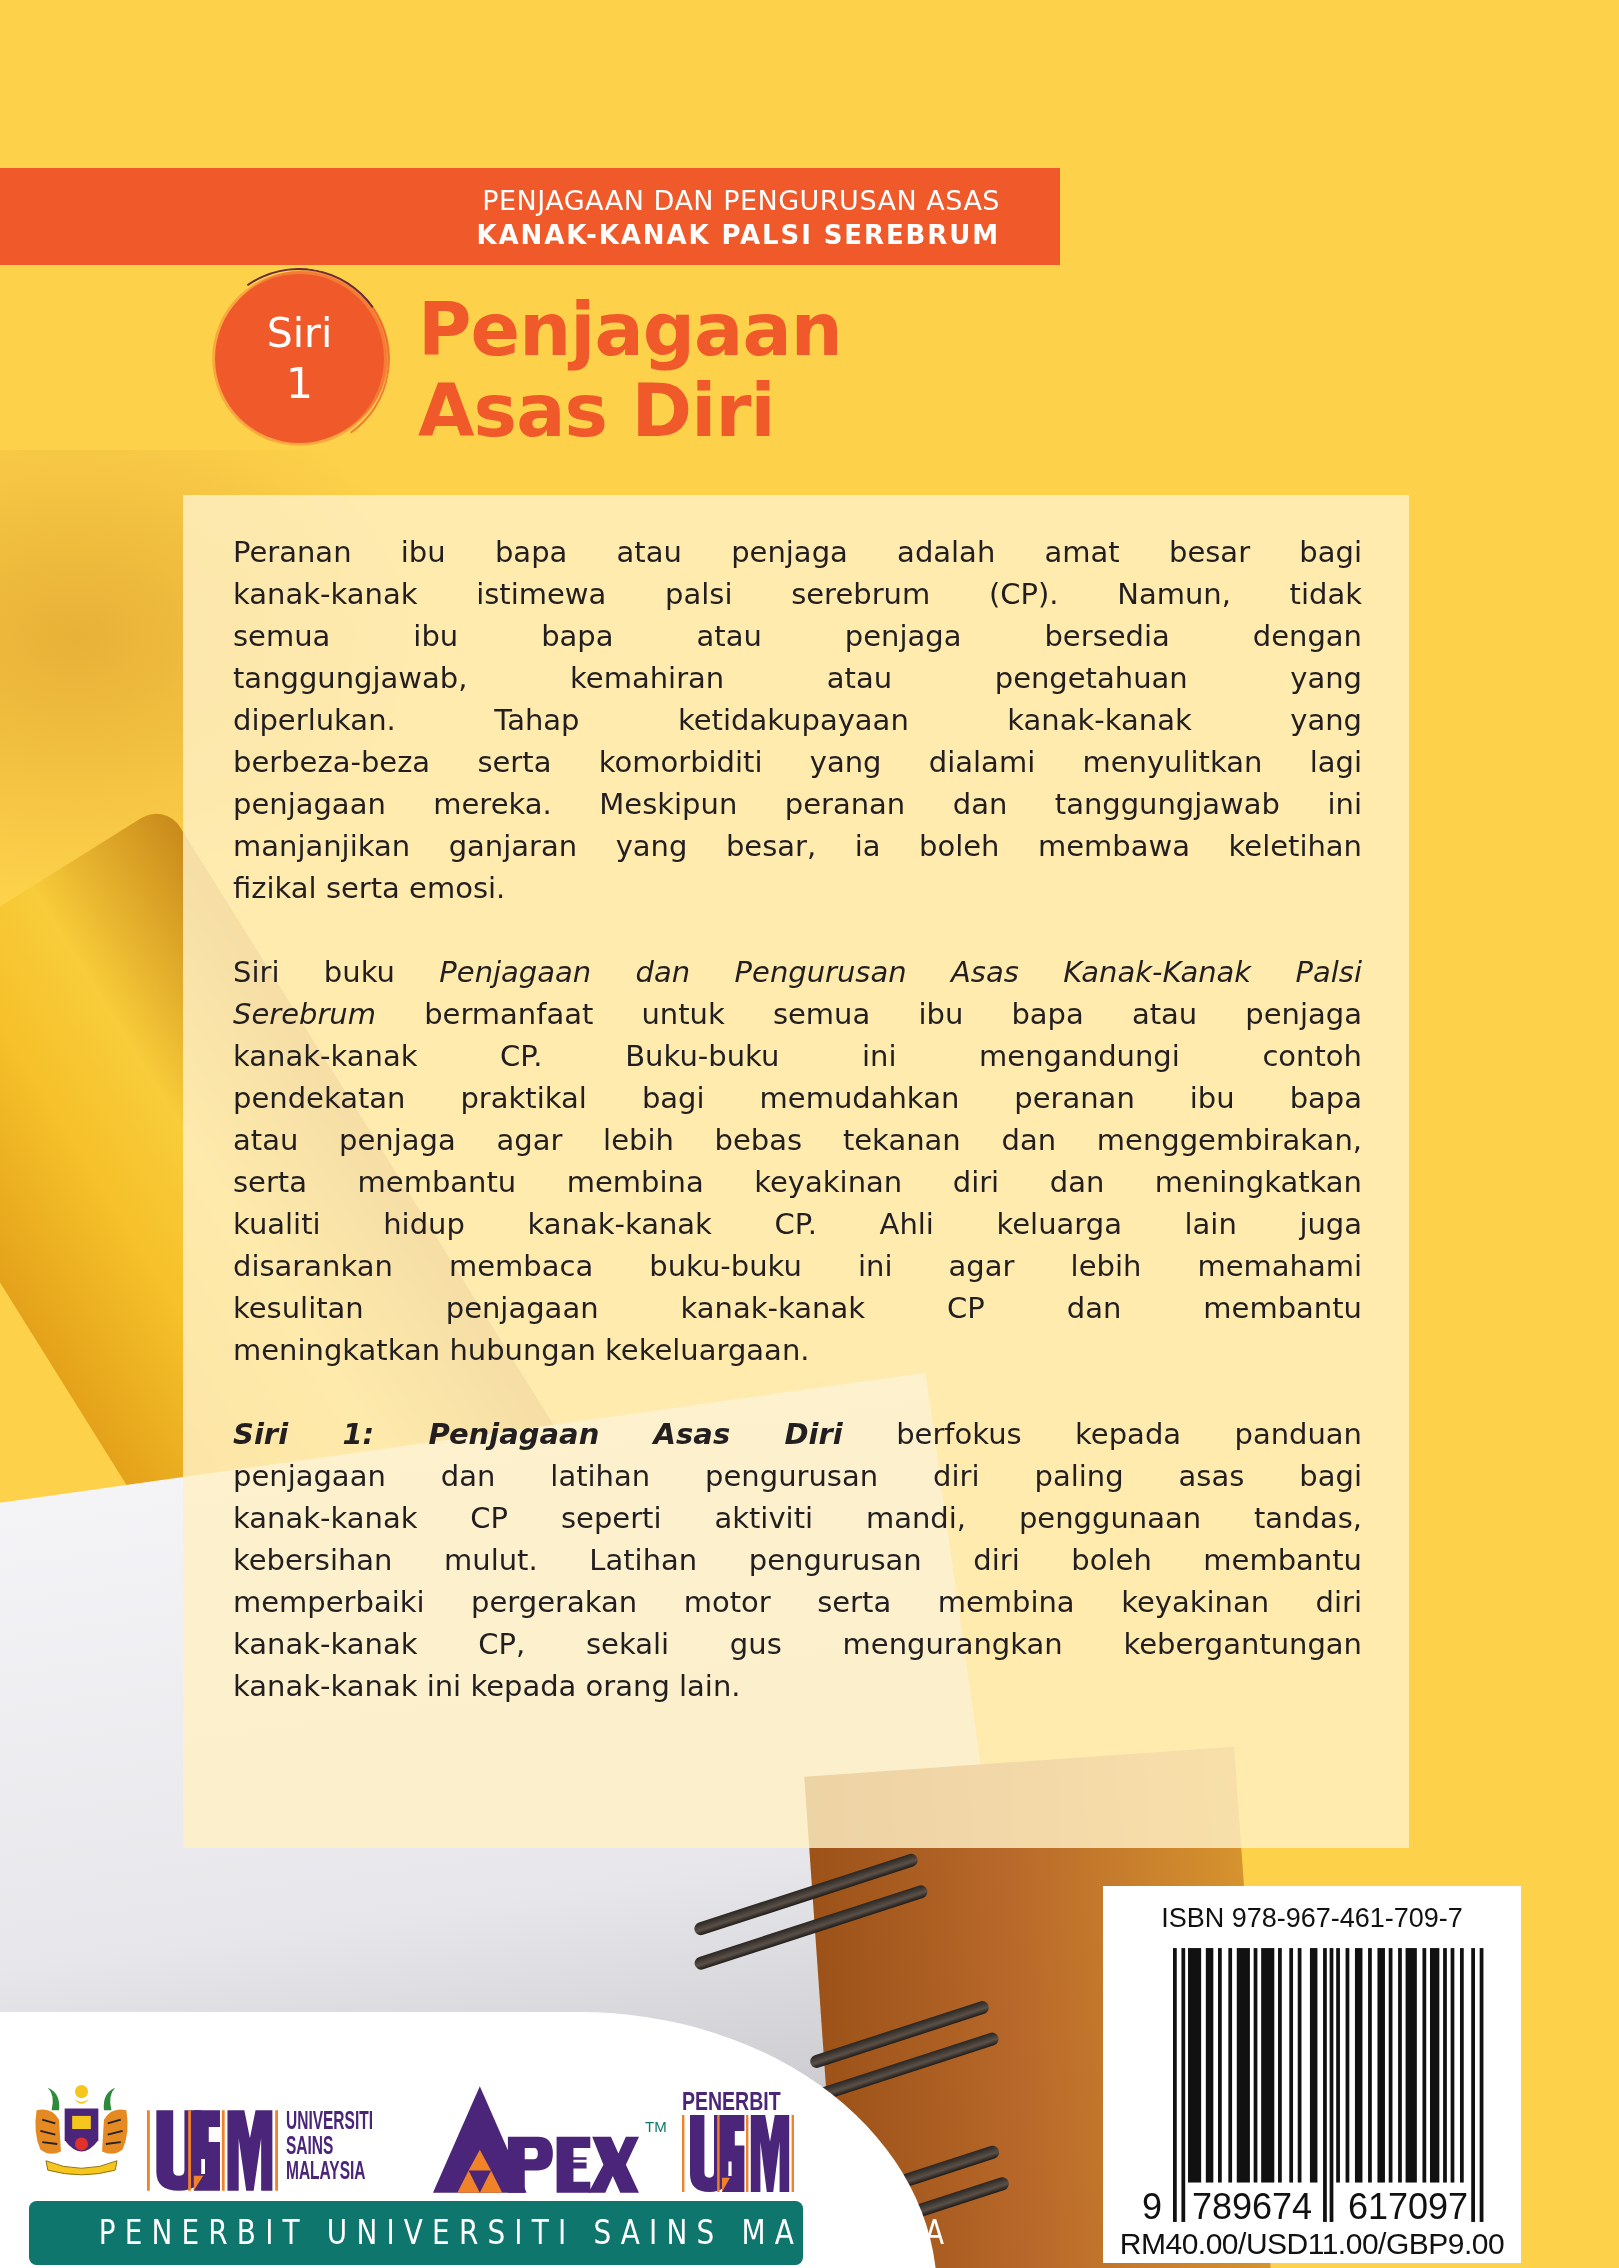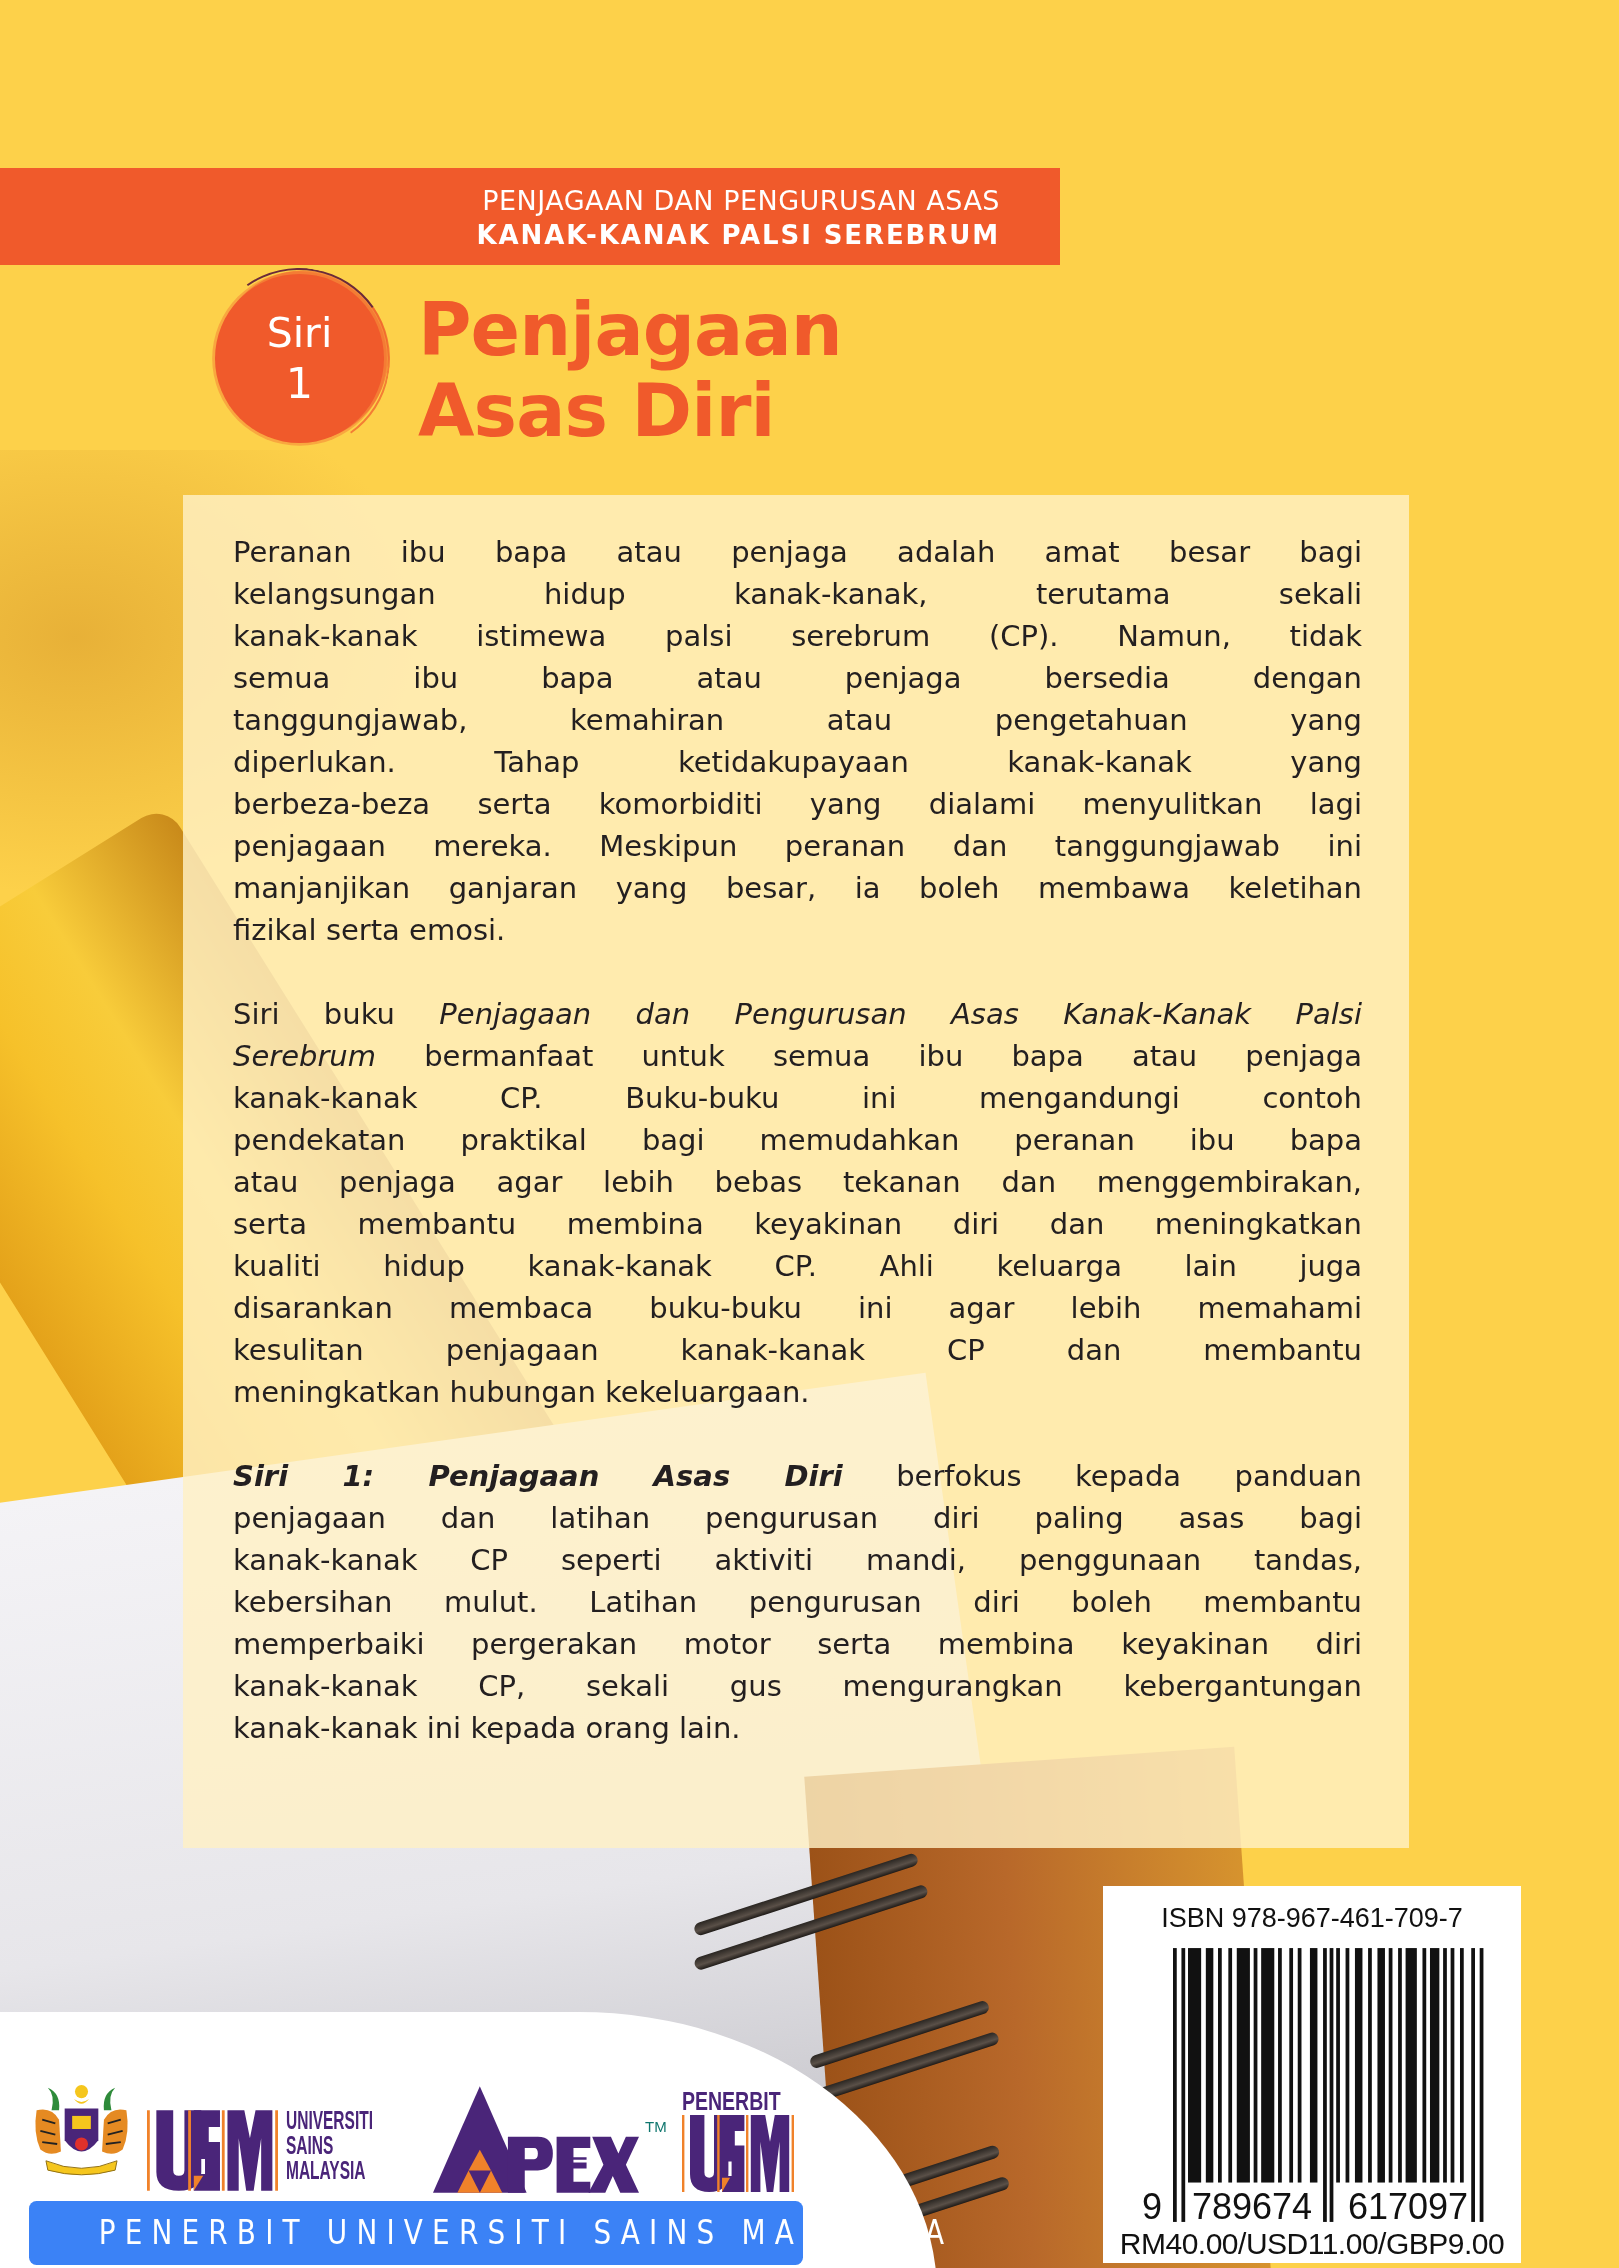--- a/index.html
+++ b/index.html
@@ -145,21 +145,21 @@
   .tm { position: absolute; left: 645px; top: 2118px; font-size: 15px; color: #0f766e;
         font-family: "Liberation Sans", sans-serif; }
   .penerbit-small {
     position: absolute; left: 682px; top: 2086px; color: #4A2579;
     font-family: "Liberation Sans", sans-serif; font-weight: bold; font-size: 26px;
     transform: scaleX(0.75); transform-origin: left top; white-space: nowrap;
   }
   .penerbit-usm { position: absolute; left: 682px; top: 2115px; width: 112px; height: 77px; }
   .pub-bar {
     position: absolute; left: 29px; top: 2201px; width: 774px; height: 64px;
-    background: #3b82f6; border-radius: 7.5px;
+    background: #0f766e; border-radius: 7.5px;
   }
   .pub-bar-text {
     position: absolute; left: 0; right: 0; top: 11.2px; text-align: center;
     color: #fff; font-family: "DejaVu Sans", sans-serif; font-size: 34px;
     letter-spacing: 11.2px; white-space: nowrap; transform: scaleX(0.82);
   }
 </style>
 </head>
 <body>
 
@@ -189,21 +189,20 @@
 
 <div class="book-title">
   <div>Penjagaan</div>
   <div>Asas Diri</div>
 </div>
 
 <div class="blurb">
   <div class="blurb-text">
     <div class="para">
       <span class="line">Peranan ibu bapa atau penjaga adalah amat besar bagi</span>
-      <span class="line">kelangsungan hidup kanak-kanak, terutama sekali</span>
       <span class="line">kanak-kanak istimewa palsi serebrum (CP). Namun, tidak</span>
       <span class="line">semua ibu bapa atau penjaga bersedia dengan</span>
       <span class="line">tanggungjawab, kemahiran atau pengetahuan yang</span>
       <span class="line">diperlukan. Tahap ketidakupayaan kanak-kanak yang</span>
       <span class="line">berbeza-beza serta komorbiditi yang dialami menyulitkan lagi</span>
       <span class="line">penjagaan mereka. Meskipun peranan dan tanggungjawab ini</span>
       <span class="line">manjanjikan ganjaran yang besar, ia boleh membawa keletihan</span>
       <span class="line last">fizikal serta emosi.</span>
     </div>
     <div class="para">

